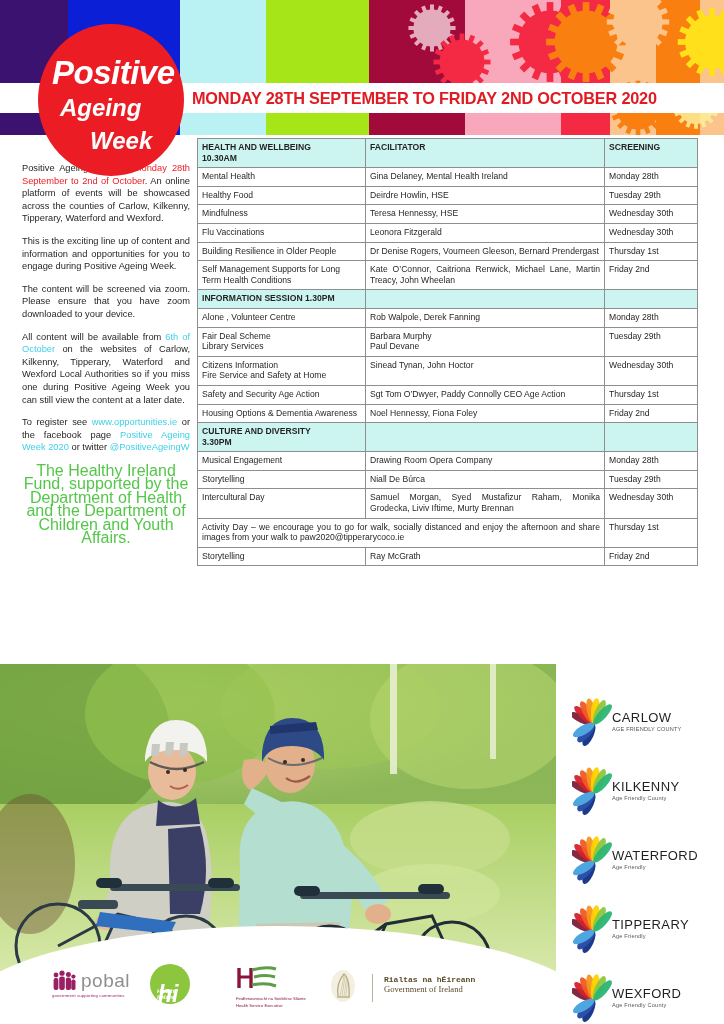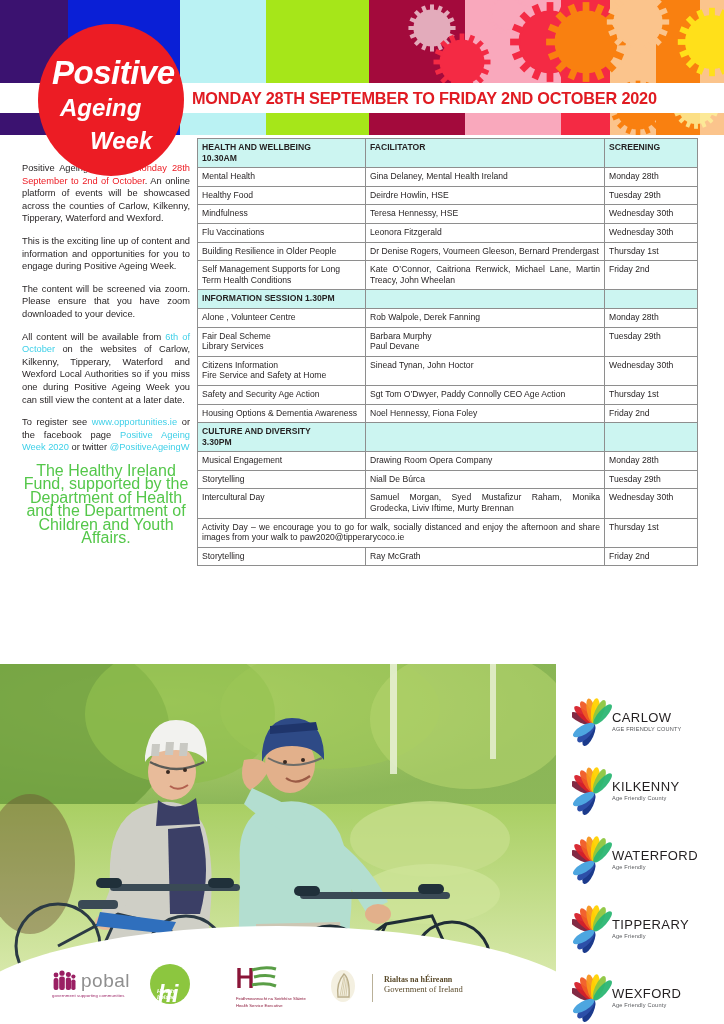--- a/index.html
+++ b/index.html
@@ -89,21 +89,21 @@
   .flogo { position: absolute; }
   .pobal-word { font-size: 19px; color: #8f8f8f; letter-spacing: 0.5px; }
   .pobal-sub { font-size: 4.3px; color: #9a1f63; margin-top: 1px; letter-spacing: 0.1px; }
   .hi-circle {
     width: 40px; height: 40px; border-radius: 50%; background: #8cc63f;
     position: relative;
   }
   .hi-circle .hi-h { position: absolute; left: 8px; top: 17px; color: #fff; font-size: 23px; font-weight: bold; font-style: italic; }
   .hi-circle .hi-t { position: absolute; left: 7px; top: 24px; color: #fff; font-size: 5.6px; font-style: italic; font-weight: bold; line-height: 6px; }
   .hse-sub { font-size: 4.2px; color: #8a1538; line-height: 5.4px; margin-top: 2px; }
-  .gov-text1 { font-size: 8px; color: #5a4a2a; font-weight: bold; font-family: Liberation Serif, serif; }
+  .gov-text1 { font-size: 8px; color: #5a4a2a; font-weight: bold; font-family: Liberation Mono, monospace; }
   .gov-text2 { font-size: 8.6px; color: #5a4a2a; font-family: "Liberation Serif", serif; }
   .gov-divider { position: absolute; left: 372px; top: 14px; width: 1px; height: 28px; background: #b9b098; }
 </style>
 </head>
 <body>
 
 <div class="poster">
 
   <div class="header">
     <div class="bands">

